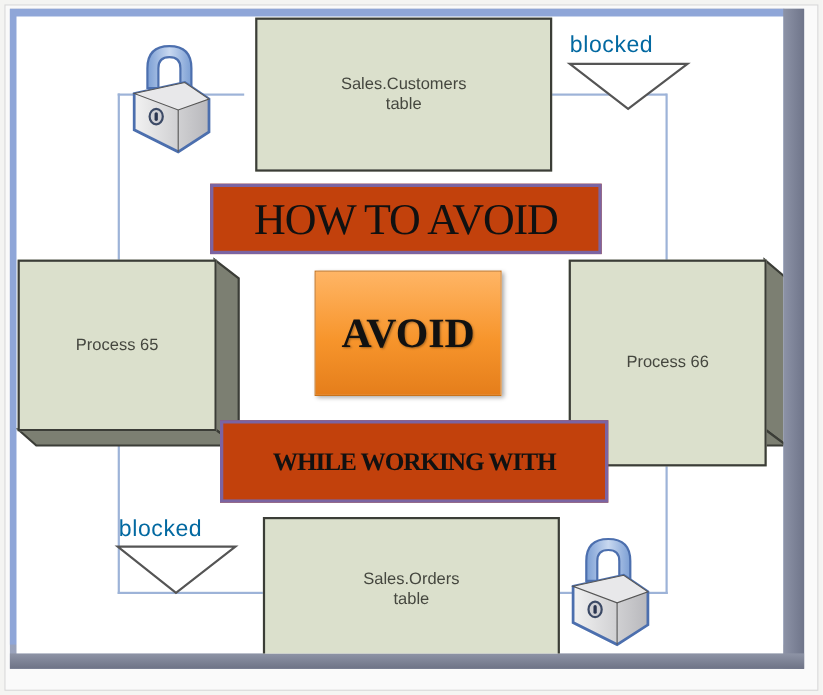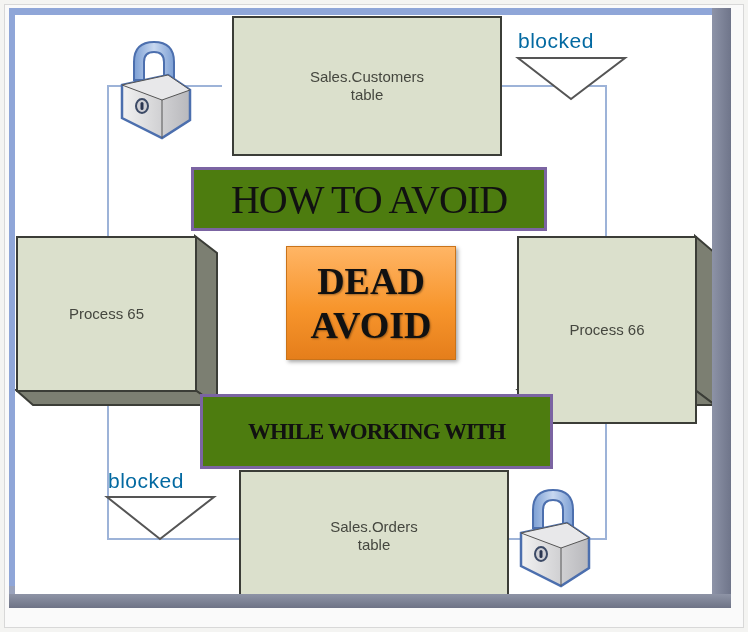--- a/index.html
+++ b/index.html
@@ -5,21 +5,21 @@
   html, body { margin:0; padding:0; }
   body { width:748px; height:632px; background:#f4f4f2; position:relative; overflow:hidden; font-family:"Liberation Sans", sans-serif; }
   .frame-outer { position:absolute; left:4px; top:4px; width:740px; height:624px; background:#fafafa; border:1px solid #d8d8d8; box-sizing:border-box; }
   .frame { position:absolute; left:9px; top:8px; width:722px; height:600px; background:linear-gradient(to right,#9aa3bc,#7d879f); box-sizing:border-box; }
   .frame::before { content:""; position:absolute; left:0; top:0; right:18px; bottom:22px; background:#8fa6d8; }
   .canvas { position:absolute; left:15px; top:15px; width:697px; height:579px; background:#ffffff; overflow:hidden; }
   .bottom-shadow { position:absolute; left:9px; top:594px; width:722px; height:14px; background:linear-gradient(to bottom,#8e94a6,#6e7386); }
   .right-shadow { position:absolute; left:712px; top:8px; width:19px; height:600px; background:linear-gradient(to right,#8d93a7,#6f758a); }
   .line { position:absolute; background:#9db3d8; }
   .box { position:absolute; background:#dbe0cc; border:2px solid #3b3d37; box-sizing:border-box; display:flex; align-items:center; justify-content:center; text-align:center; color:#45473f; font-size:15px; line-height:18px; }
-  .title-box { position:absolute; background:#4d7c0f; border:3px solid #7b64a2; box-sizing:border-box; display:flex; align-items:center; justify-content:center; font-family:"Liberation Serif", serif; color:#111; }
+  .title-box { position:absolute; background:#c2410c; border:3px solid #7b64a2; box-sizing:border-box; display:flex; align-items:center; justify-content:center; font-family:"Liberation Serif", serif; color:#111; }
   .dead-box { position:absolute; background:linear-gradient(to bottom,#ffb565,#f7952c 55%,#e57e1b); border:1px solid #c9731a; box-shadow:2px 2px 4px rgba(0,0,0,0.35); display:flex; flex-direction:column; align-items:center; justify-content:center; font-family:"Liberation Serif", serif; font-weight:bold; color:#111; font-size:38px; line-height:44px; text-shadow:1px 1px 2px rgba(0,0,0,0.35); }
   .blocked { position:absolute; font-size:21px; color:#0369a1; letter-spacing:0.5px; }
   svg { position:absolute; overflow:visible; }
 </style>
 </head>
 <body>
 
 <div class="frame-outer"></div>
 <div class="frame"></div>
 <div class="right-shadow"></div>
@@ -103,20 +103,19 @@
     <line x1="42" y1="60" x2="42" y2="98" stroke="#555" stroke-width="1"></line>
     <ellipse cx="22" cy="66" rx="6" ry="7" fill="#cfcfd4" stroke="#3c4a66" stroke-width="2"></ellipse>
     <rect x="20.5" y="62" width="3" height="8" rx="1.5" fill="#2a3550"></rect>
   </svg>
 
   <div class="title-box" style="left:176px;top:152px;width:356px;height:64px;font-size:40px;letter-spacing:-1px;">
     <span>HOW TO AVOID</span>
   </div>
 
   <div class="dead-box" style="left:271px;top:231px;width:168px;height:112px;">
-    <span>DEAD</span>
     <span>AVOID</span>
   </div>
 
-  <div class="title-box" style="left:185px;top:379px;width:353px;height:75px;flex-direction:row;font-weight:bold;">
+  <div class="title-box" style="left:185px;top:367px;width:353px;height:75px;flex-direction:row;font-weight:bold;">
     <span style="font-size:23px;letter-spacing:-1px;line-height:28px;">WHILE WORKING WITH</span>
   </div>
 </div>
 
 </body></html>

